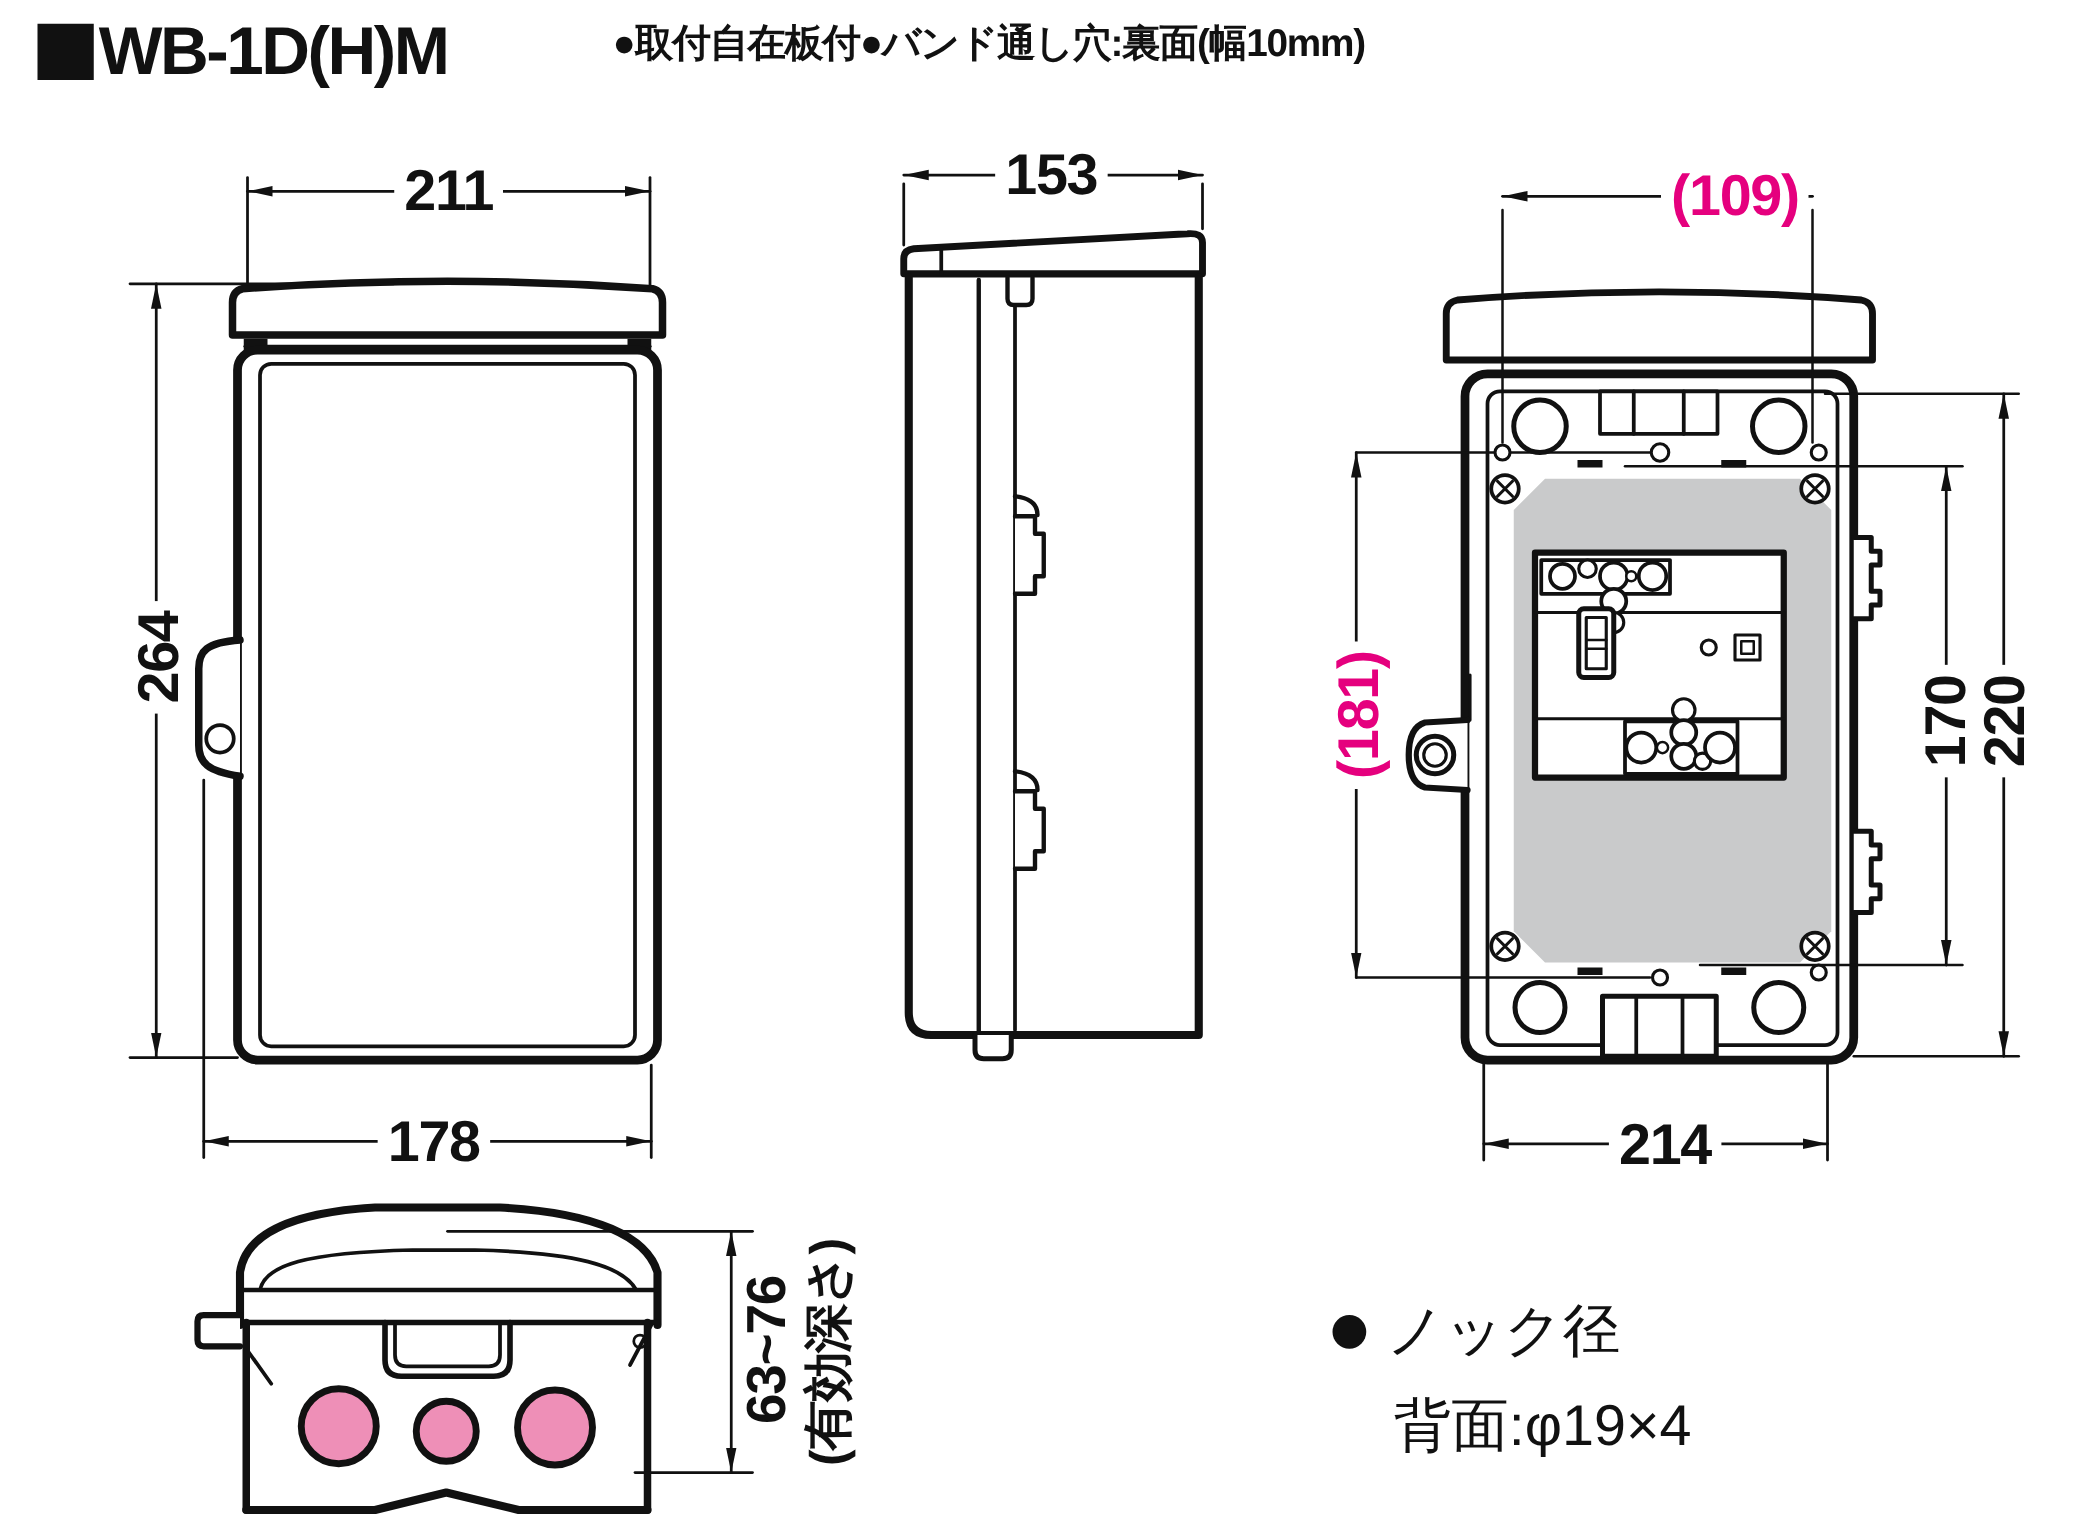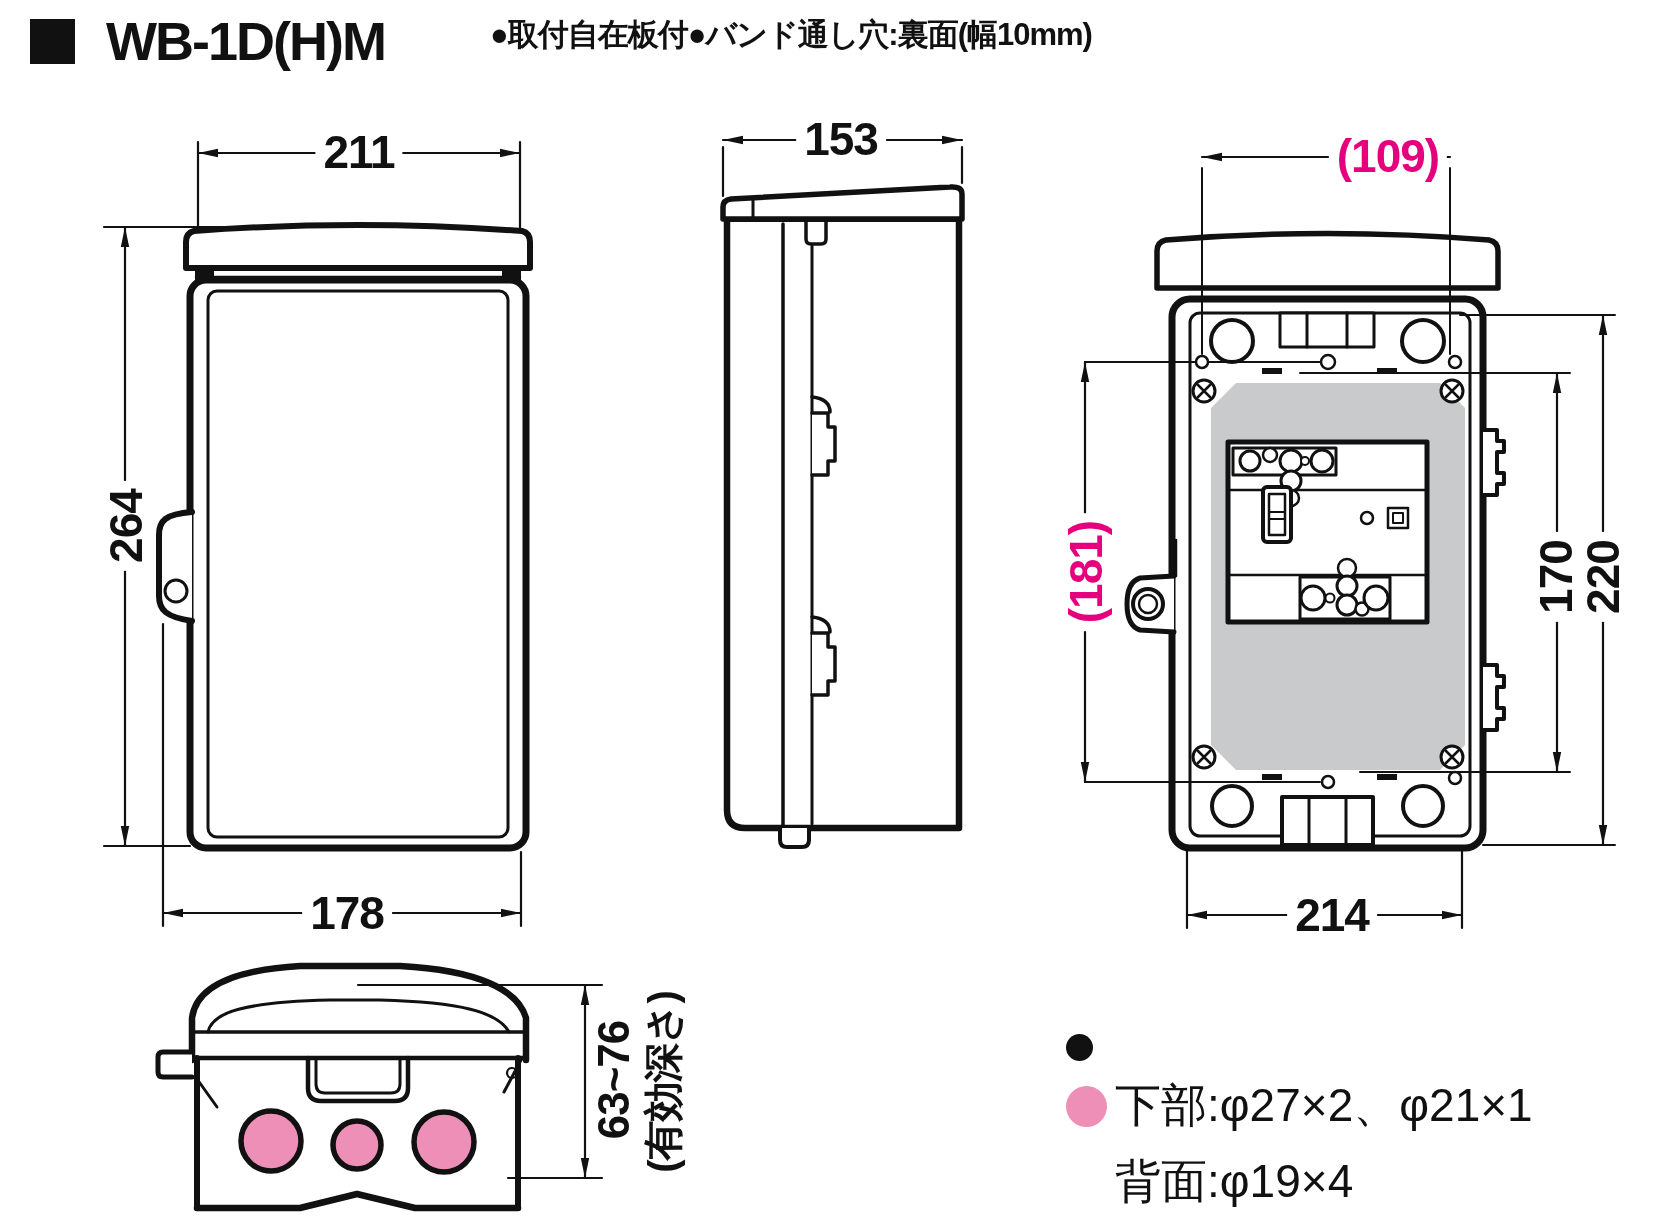--- a/index.html
+++ b/index.html
@@ -14,21 +14,21 @@
   .lbl {
     position:absolute; transform:translate(-50%,-50%);
     font-weight:bold; font-size:46px; line-height:1; white-space:nowrap;
     background:#fff; padding:0 8px; letter-spacing:-1px;
   }
   .lbl.rot { transform:translate(-50%,-50%) rotate(-90deg); }
   .lbl.nobg { background:transparent; padding:0; }
   .lbl.pink { color:var(--pink); }
   .model-row { position:absolute; left:30px; top:10px; display:flex; align-items:center; }
   .model-square { width:45px; height:45px; background:var(--ink); margin-right:4px; }
-  .model-text { font-size:54px; font-weight:bold; letter-spacing:-2px; white-space:nowrap;margin-left:27px; }
+  .model-text { font-size:54px; font-weight:bold; letter-spacing:-2px; white-space:nowrap; }
   .features-text {
     position:absolute; left:490px; top:14px; font-size:31px; font-weight:bold;
     letter-spacing:-1px; white-space:nowrap;
   }
   .pitch-note {
     position:absolute; left:1038px; top:948px; font-size:44px; font-weight:bold;
     color:var(--pink); letter-spacing:-1px; white-space:nowrap;
   }
   .legend { position:absolute; left:1066px; top:1034px; font-size:46px; font-weight:500; }
   .legend-row { display:flex; align-items:center; margin-bottom:14px; white-space:nowrap; }
@@ -244,23 +244,20 @@
   <div class="lbl rot" style="left:1603px; top:577px;">220</div>
   <div class="lbl" style="left:1332px; top:915px;">214</div>
 
   <div class="lbl rot nobg" style="left:614px; top:1080px; font-size:44px;">63~76</div>
   <div class="lbl rot nobg" style="left:663px; top:1082px; font-size:40px;">(有効深さ)</div>
 
 
   <div class="legend">
     <div class="legend-row">
       <span class="bullet black"></span>
-    </div>
-    <div class="legend-row">
-      <span class="bullet pinkb"></span>
-      <span>下部:φ27×2、φ21×1</span>
+      <span>ノック径</span>
     </div>
     <div class="legend-row">
       <span class="legend-indent">背面:φ19×4</span>
     </div>
   </div>
 
 </div>
 
 </body></html>

